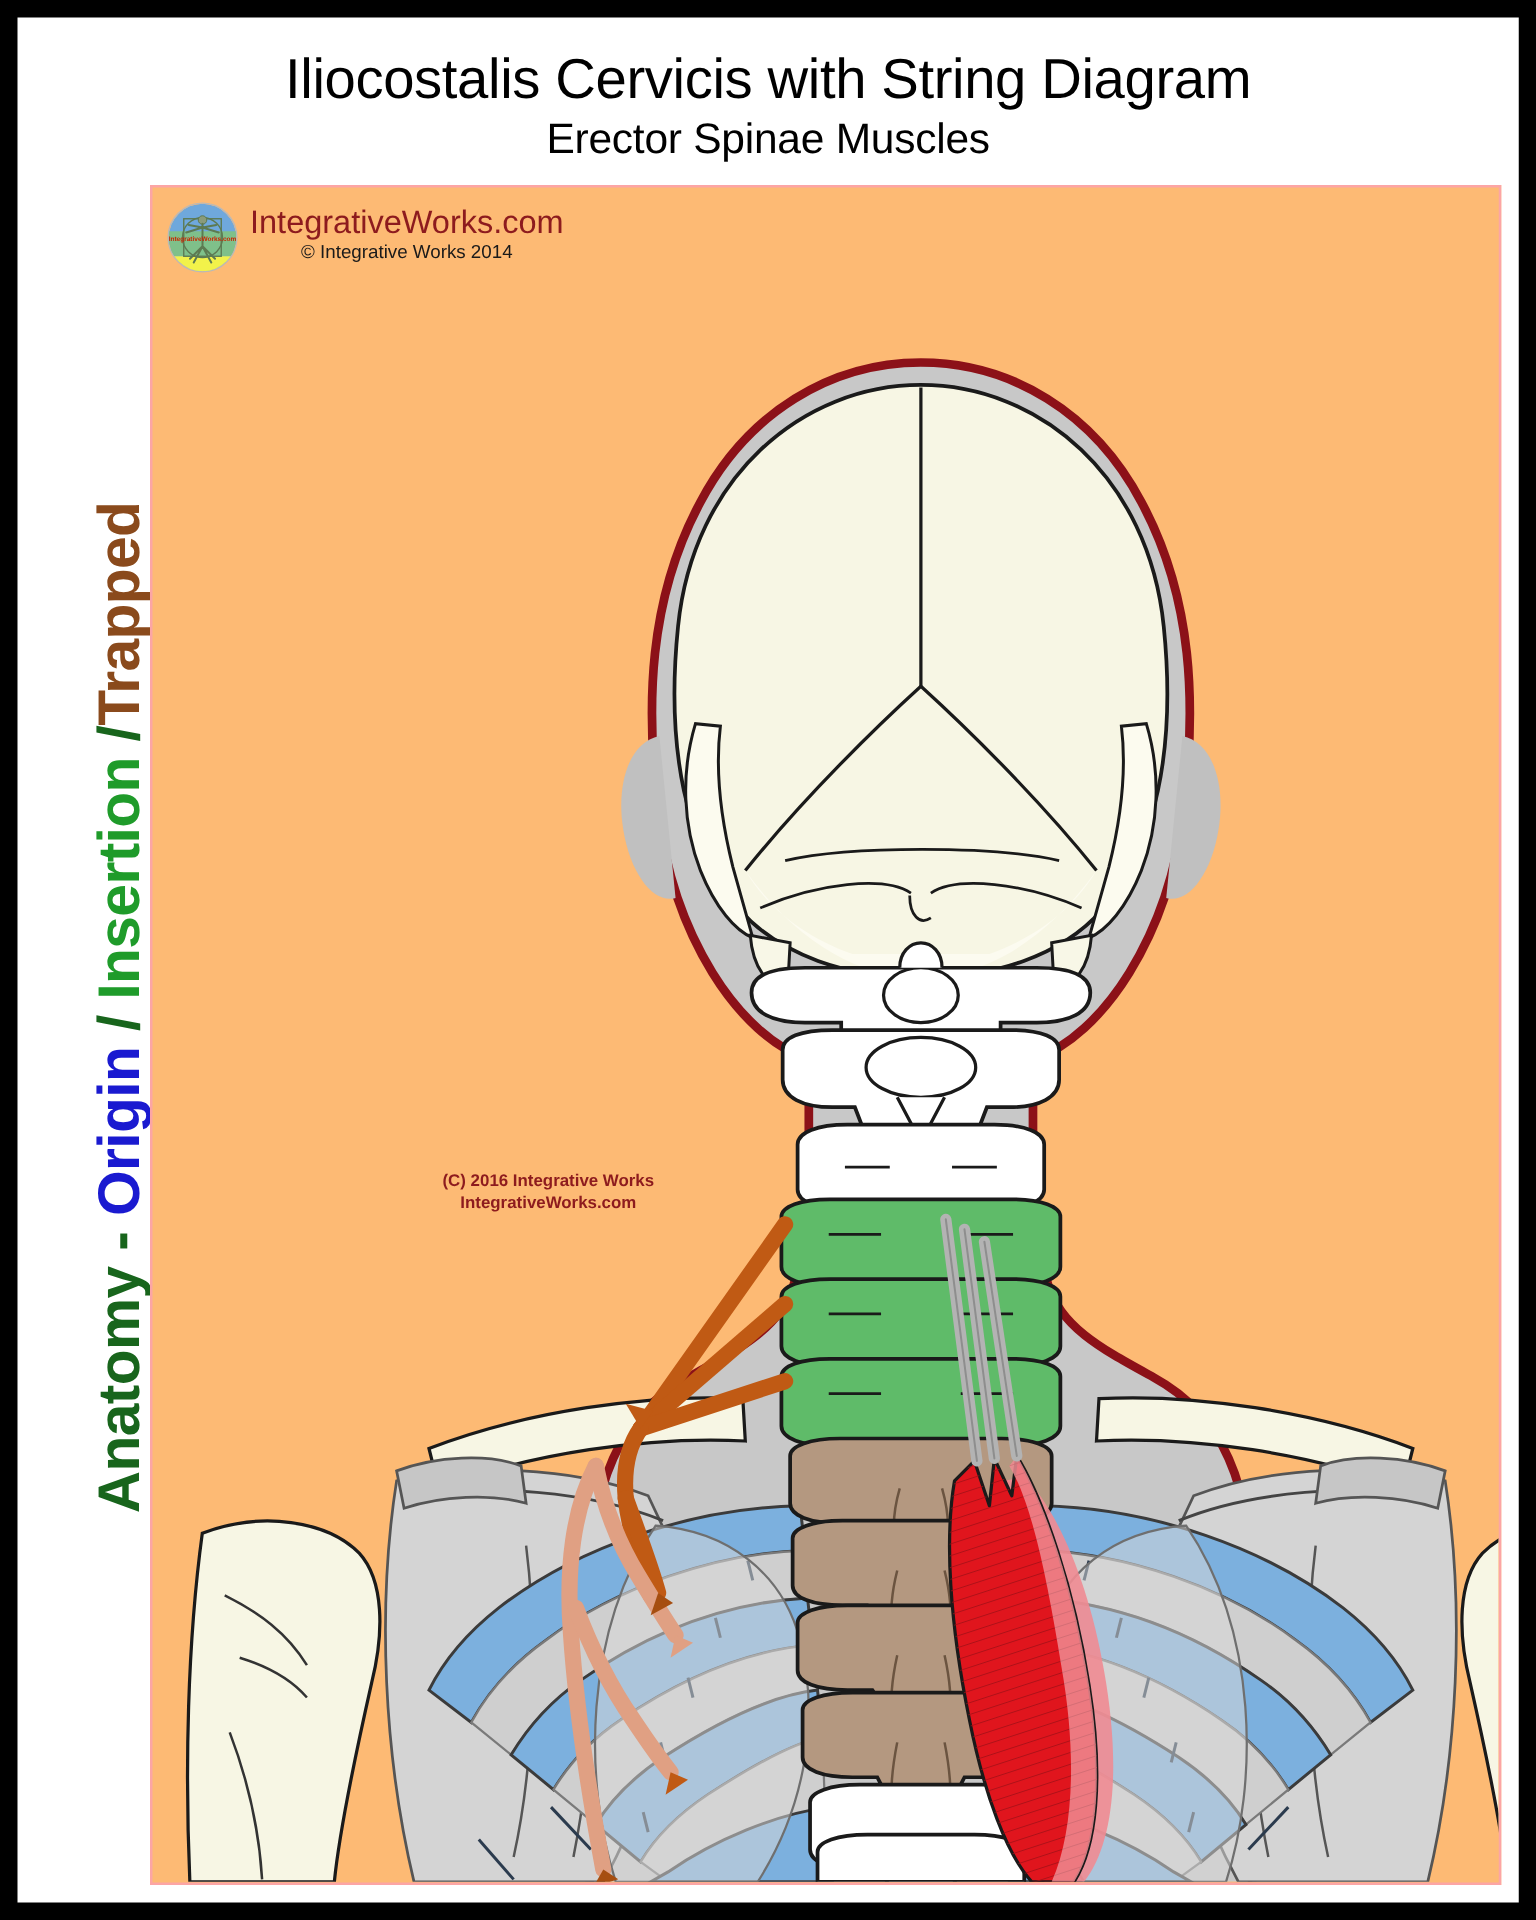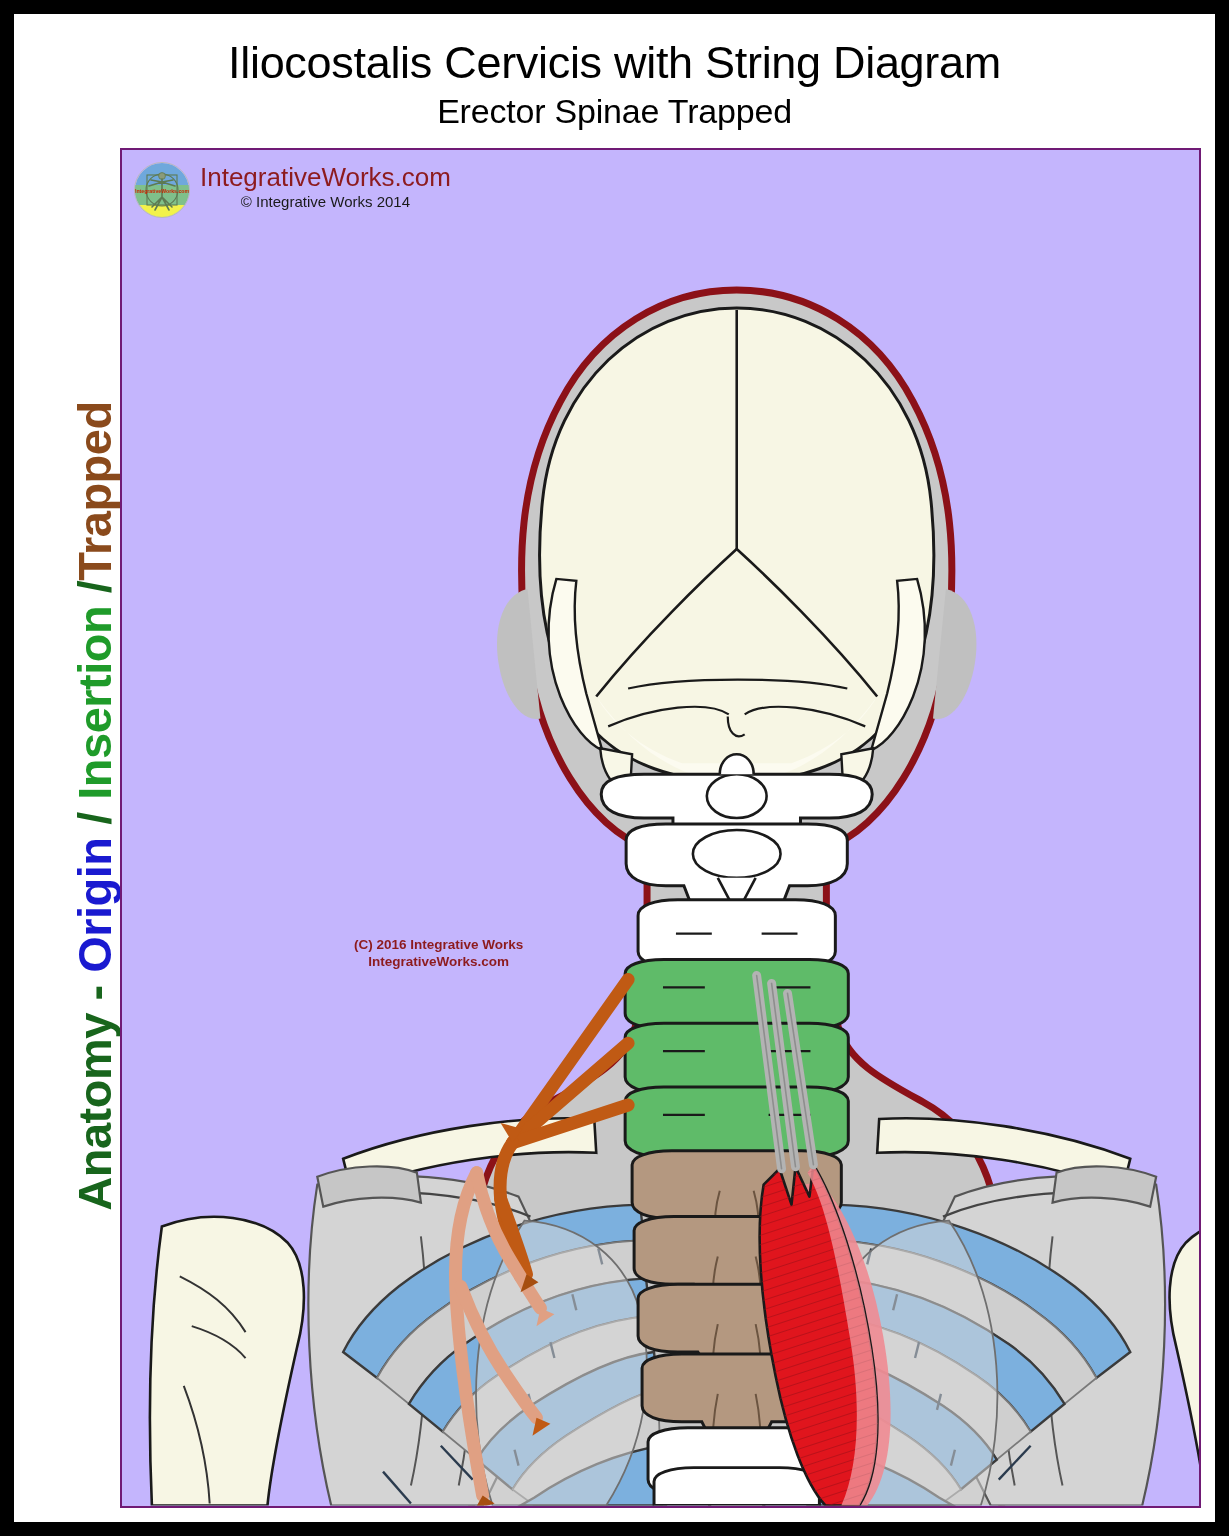--- a/index.html
+++ b/index.html
@@ -74,22 +74,22 @@
   .cap-trapped { color: #8a4a1c; }
   .cap-sep     { color: #18651c; }
 
   
   #illus-panel {
     position: absolute;
     left: 106px;
     top: 134px;
     width: 1081px;
     height: 1360px;
-    background: #c4b5fd;
-    border: 2px solid #701a75;
+    background: #fdba74;
+    border: 2px solid #fca5a5;
     box-sizing: border-box;
     overflow: hidden;
   }
   #illus-svg { display: block; width: 100%; height: 100%; }
 
   
   #brand {
     position: absolute;
     left: 12px;
     top: 10px;
@@ -136,21 +136,21 @@
     white-space: nowrap;
   }
 </style>
 </head>
 <body>
 
 <div id="page">
 
   <div id="title-block">
     <div id="main-title">Iliocostalis Cervicis with String Diagram</div>
-    <div id="sub-title">Erector Spinae Trapped</div>
+    <div id="sub-title">Erector Spinae Muscles</div>
   </div>
 
   <div id="side-caption">
     <span class="cap-anatomy">Anatomy</span><span class="cap-sep"> - </span><span class="cap-origin">Origin</span><span class="cap-sep"> / </span><span class="cap-insert">Insertion</span><span class="cap-sep"> /</span><span class="cap-trapped">Trapped</span>
   </div>
 
   <div id="illus-panel">
 
     <svg id="illus-svg" viewBox="0 0 1081 1360" preserveAspectRatio="xMidYMid meet">
       <defs>

